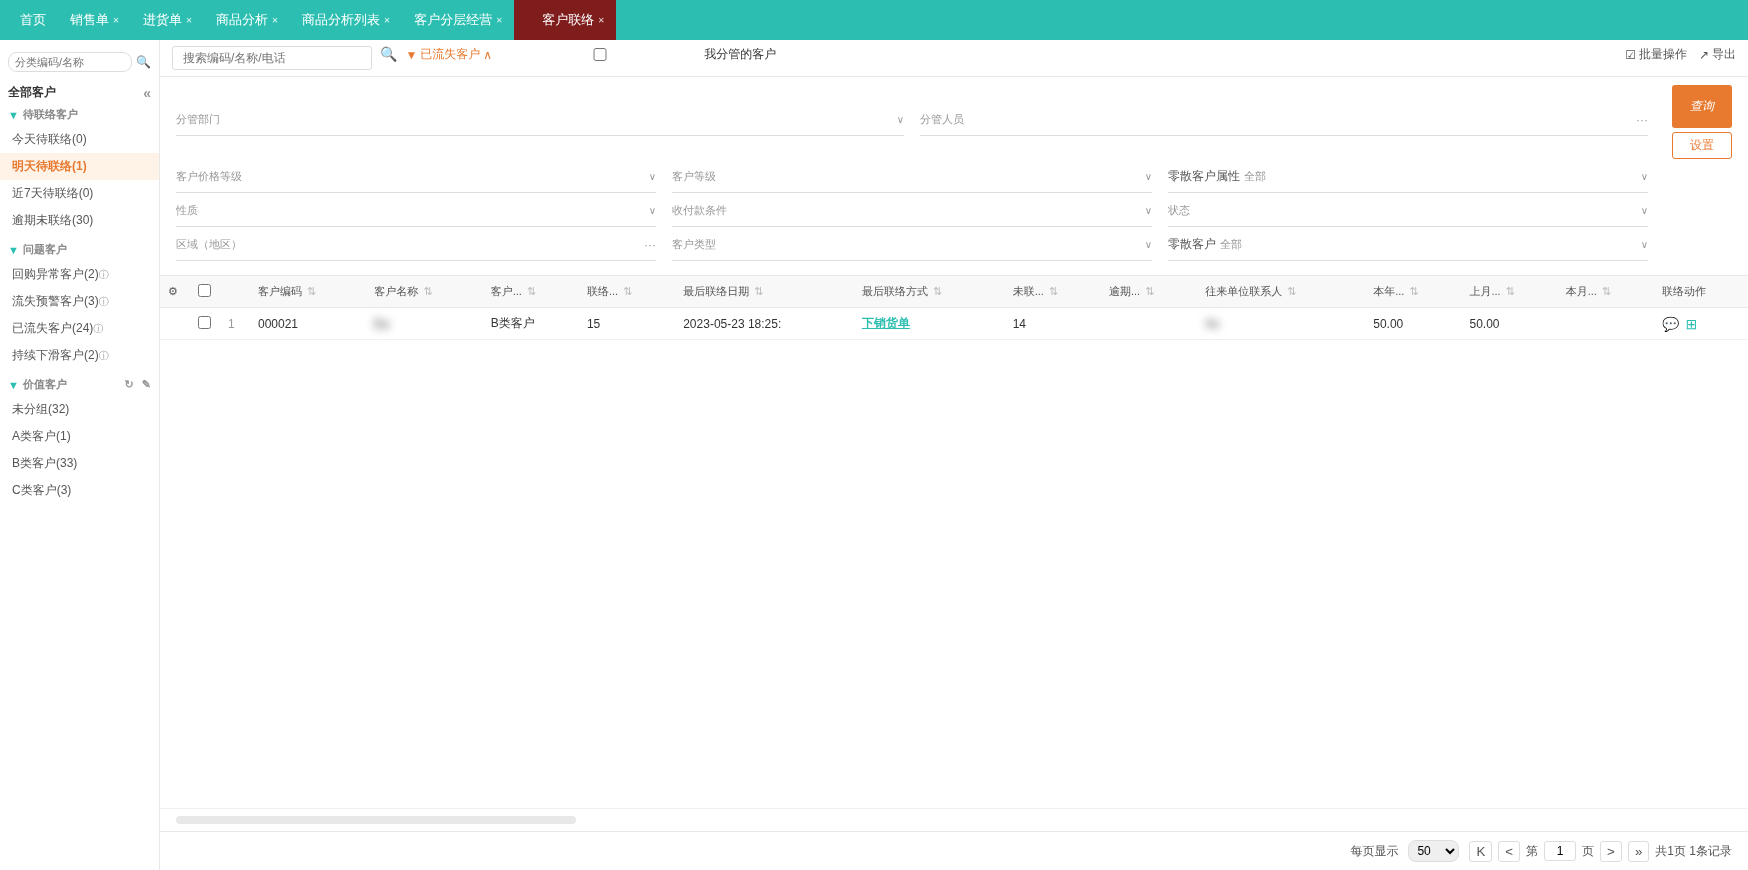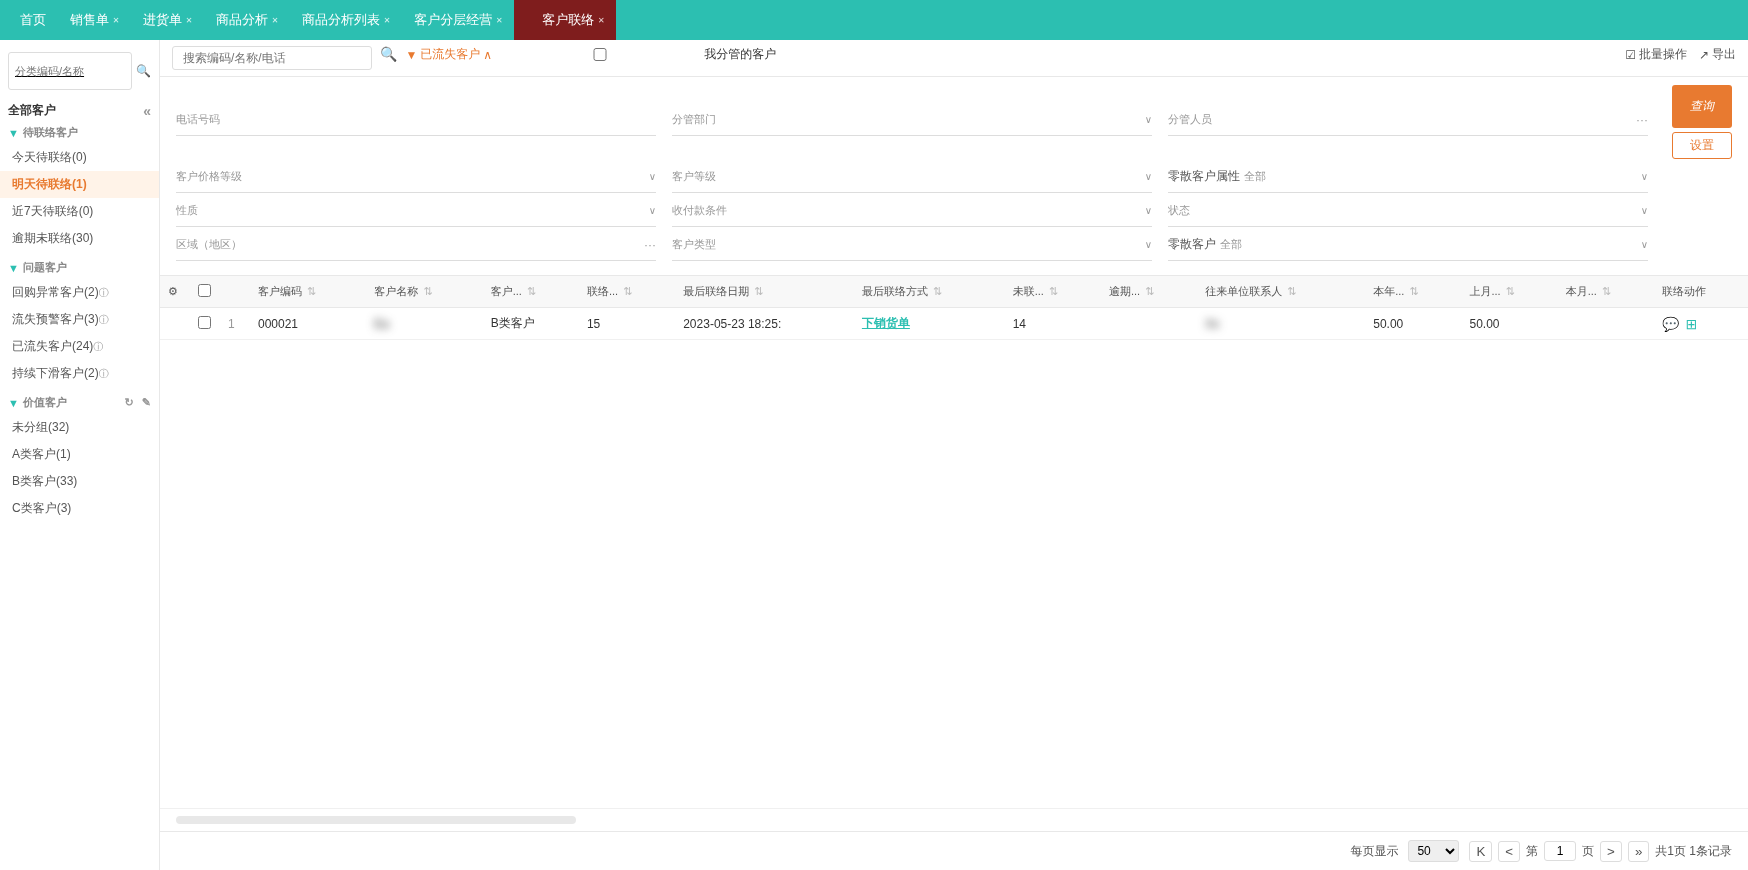--- a/index.html
+++ b/index.html
@@ -25,22 +25,22 @@
     .sidebar {
       width: 160px; min-width: 160px;
       background: #fff; border-right: 1px solid #e8e8e8;
       overflow-y: auto; padding: 8px 0;
     }
     .sidebar-search {
       display: flex; align-items: center;
       padding: 4px 8px; margin-bottom: 4px;
     }
     .sidebar-search input {
-      border: 1px solid #ddd; border-radius: 3px;
-      padding: 12px 6px; font-size: 11px; width: 100%; outline: none; text-decoration: underline;
+      border: 1px solid #ddd; border-radius: 9px;
+      padding: 3px 6px; font-size: 11px; width: 100%; outline: none;
     }
     .sidebar-search .search-icon { margin-left: 4px; color: #999; cursor: pointer; }
     .sidebar-header {
       display: flex; align-items: center; justify-content: space-between;
       padding: 4px 8px 2px 8px; font-weight: bold; font-size: 12px; color: #333;
     }
     .sidebar-collapse { color: #999; cursor: pointer; font-size: 14px; }
     .sidebar-item {
       padding: 5px 12px; cursor: pointer; font-size: 12px; color: #555;
       display: flex; align-items: center;
@@ -137,21 +137,21 @@
     .checkbox-th { width: 30px; }
 
     
     .pagination {
       display: flex; align-items: center; justify-content: flex-end;
       padding: 8px 16px; background: #fff; border-top: 1px solid #e8e8e8;
       font-size: 12px; color: #555; gap: 6px;
       position: sticky; bottom: 0;
     }
     .page-size-select {
-      border: 1px solid #ddd; border-radius: 3px;
+      border: 1px solid #ddd; border-radius: 8px;
       padding: 2px 4px; font-size: 12px; margin: 0 4px;
     }
     .page-btn {
       border: 1px solid #ddd; border-radius: 3px; background: #fff;
       padding: 2px 6px; cursor: pointer; color: #555;
     }
     .page-input {
       border: 1px solid #ddd; border-radius: 3px;
       padding: 2px 4px; font-size: 12px; width: 32px; text-align: center;
     }
@@ -259,24 +259,20 @@
         <div class="action-btn">
           <span>↗</span>
           <span>导出</span>
         </div>
       </div>
     </div>
 
     <div class="filter-panel">
 
       <div class="filter-row">
-        <div class="filter-item">
-          <span class="filter-label">电话号码</span>
-          <input class="filter-input" type="text" style="">
-        </div>
         <div class="filter-item">
           <span class="filter-label">分管部门</span>
           <span class="filter-select-val"></span>
           <span class="filter-arrow">∨</span>
         </div>
         <div class="filter-item">
           <span class="filter-label">分管人员</span>
           <span class="filter-select-val"></span>
           <span class="filter-dots">···</span>
         </div>

